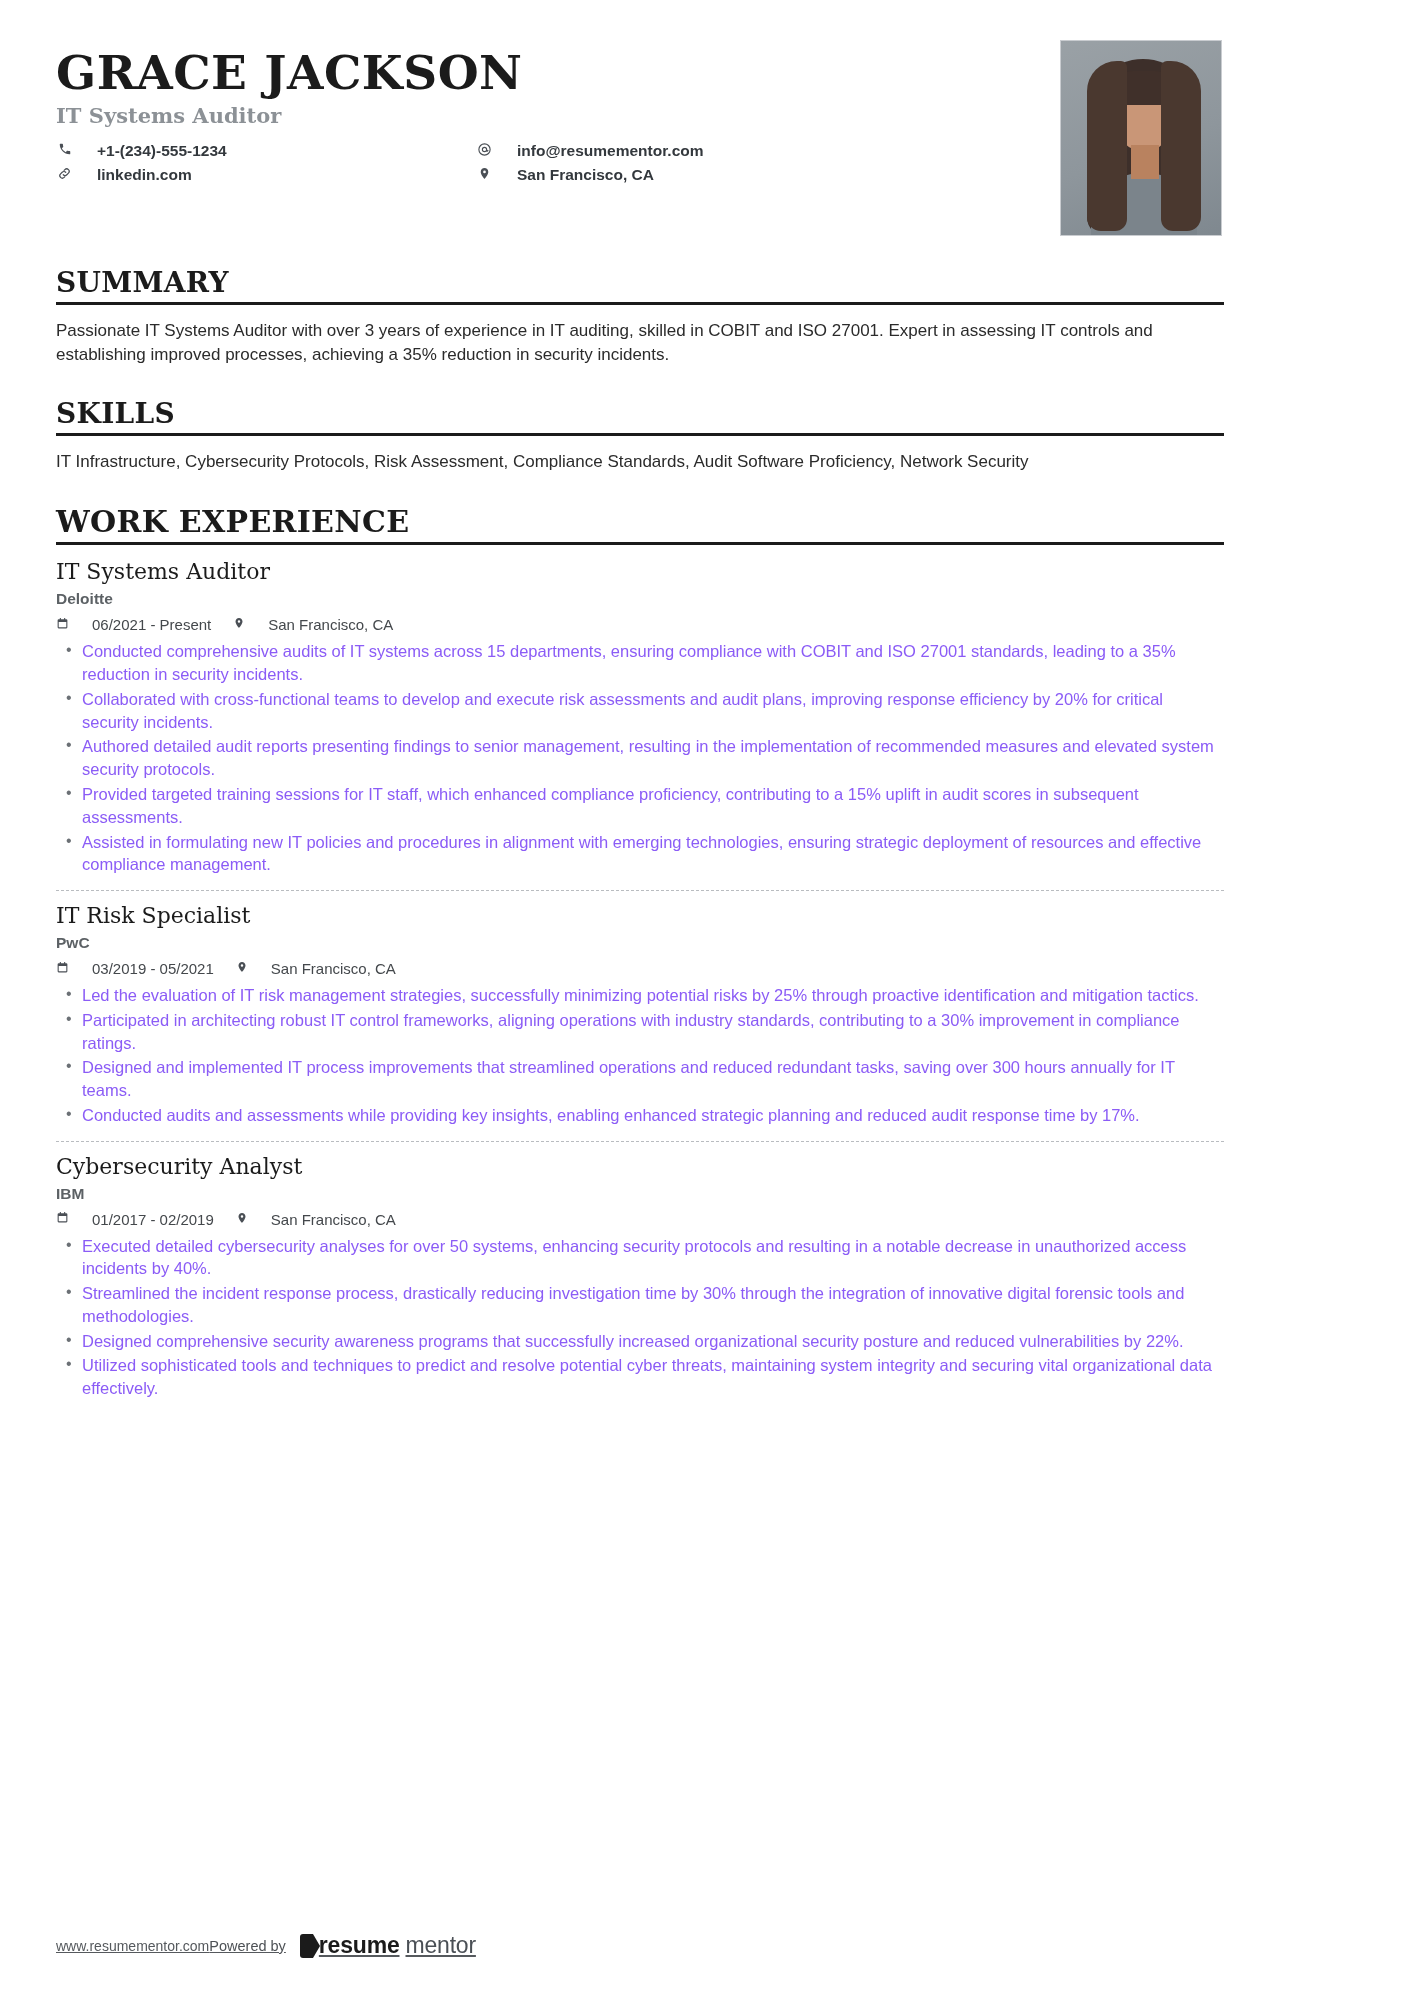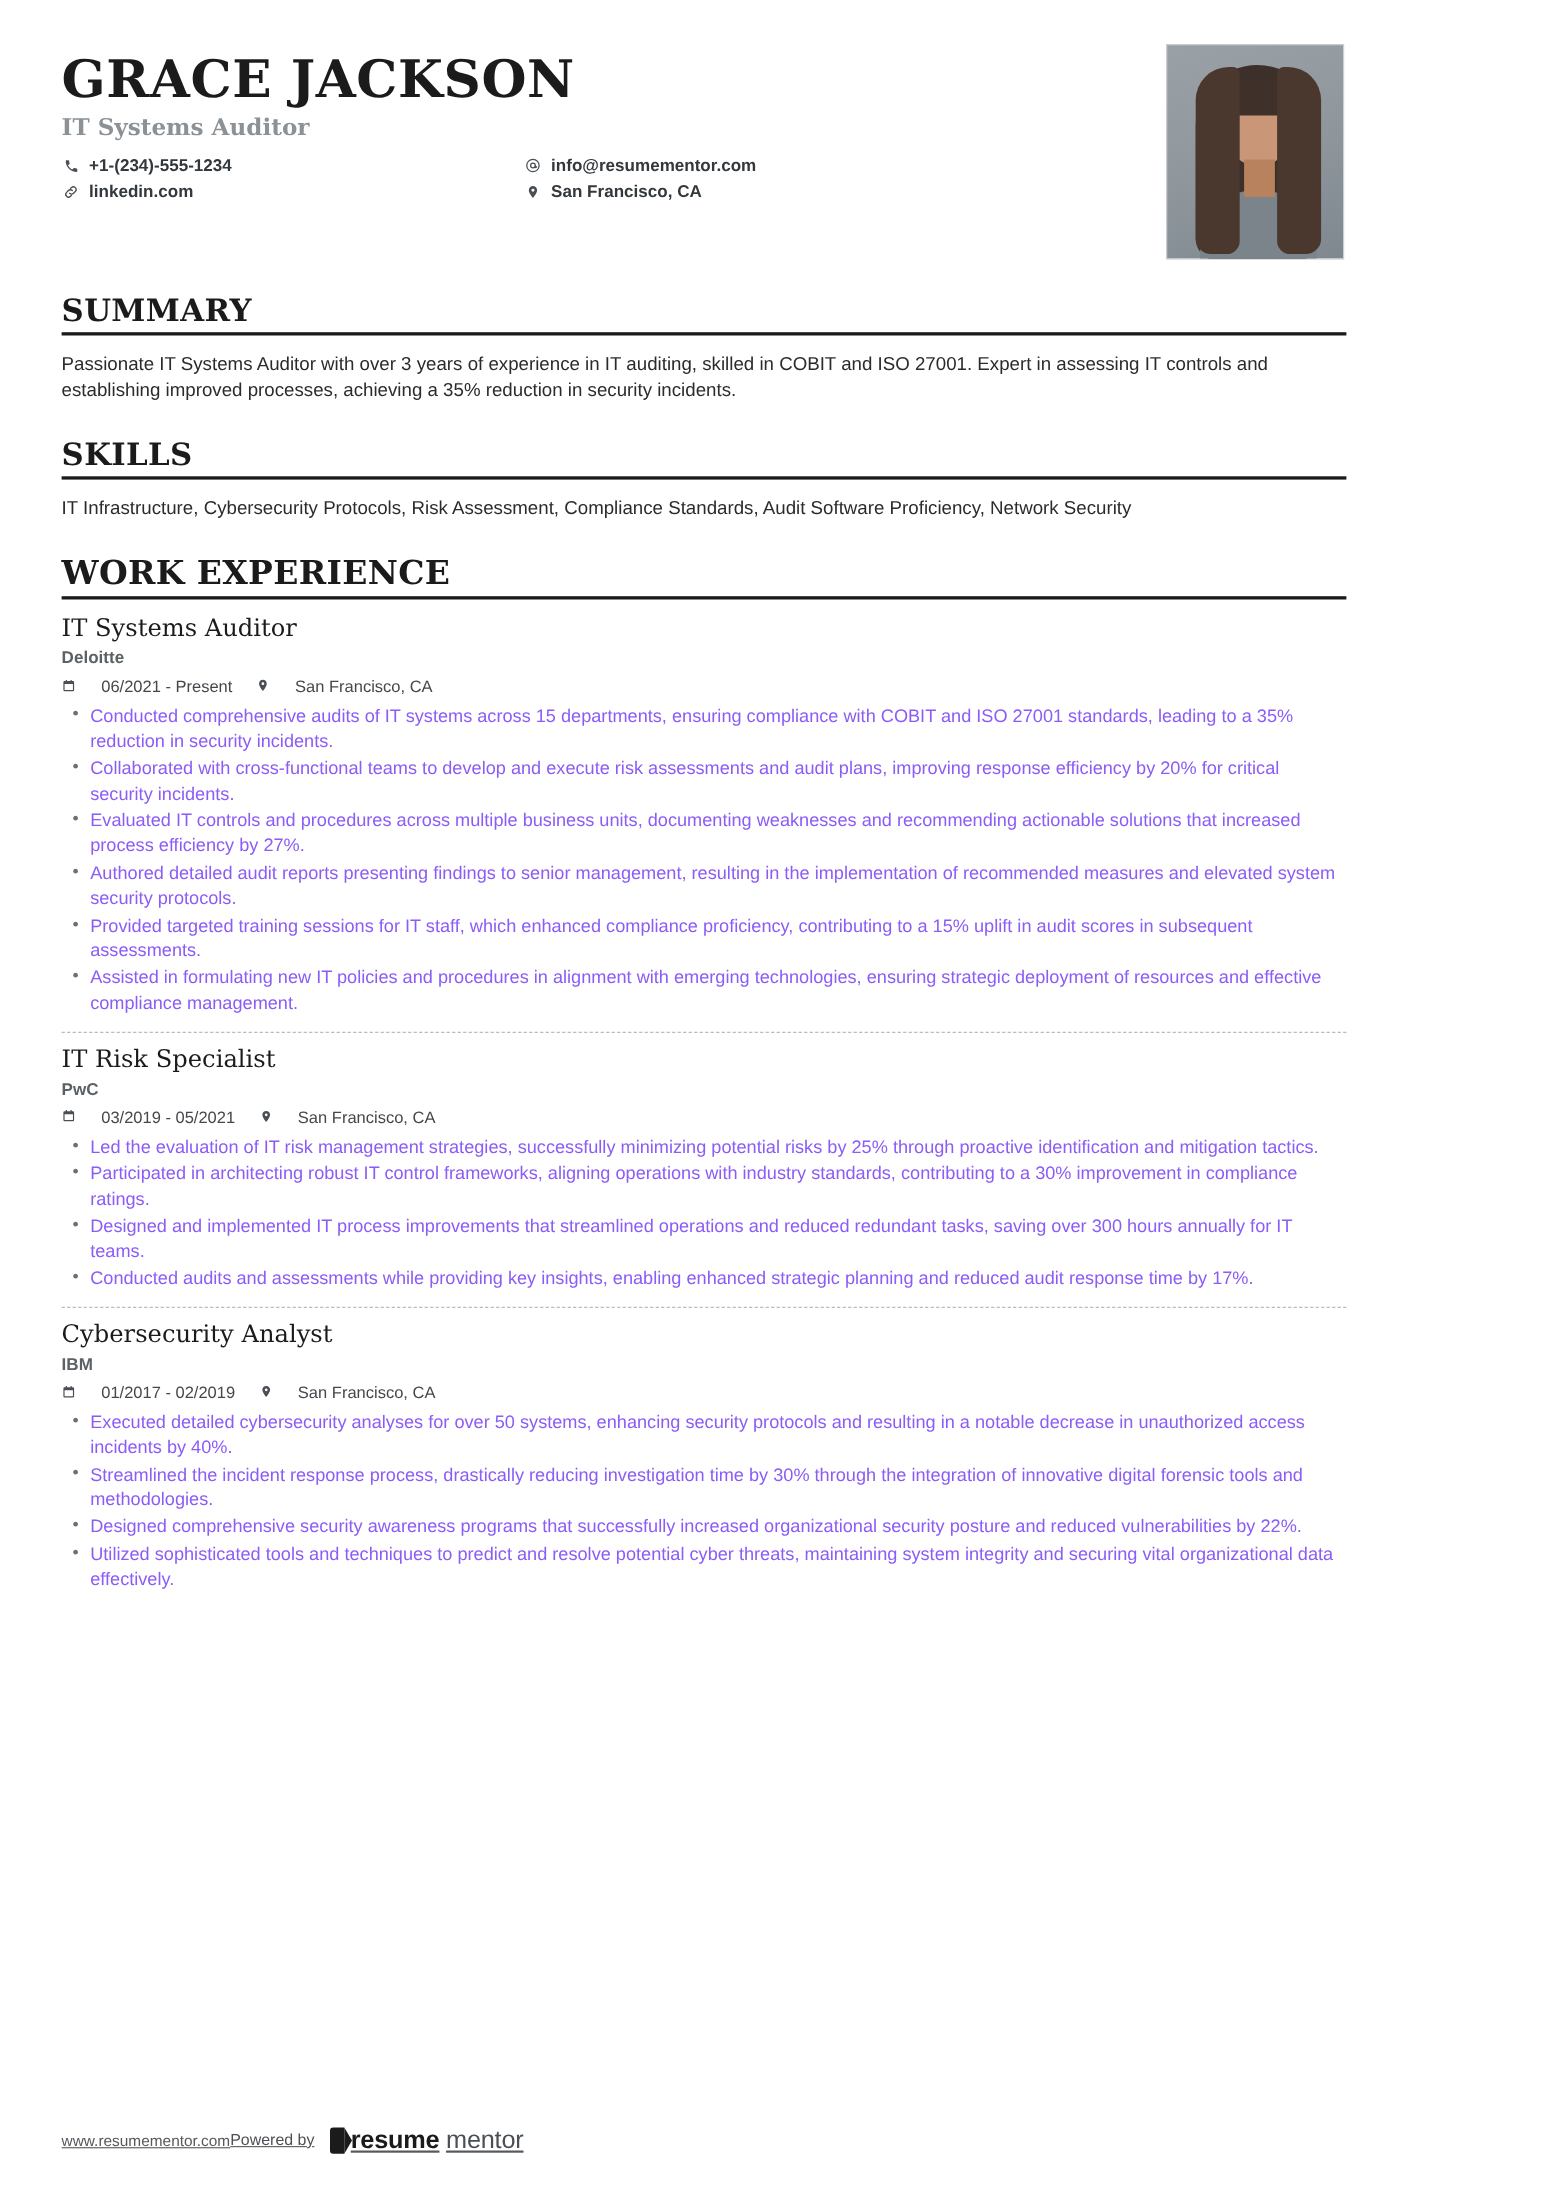--- a/index.html
+++ b/index.html
@@ -51,22 +51,22 @@
     display: grid;
     grid-template-columns: 420px auto;
     row-gap: 6px;
     column-gap: 0px;
     font-size: 15.5px;
     font-weight: bold;
     color: #33383d;
   }
   .contact-item {
     display: flex;
-    align-items: center;
-    gap: 8px;
+    align-items: flex-start;
+    gap: 24px;
     white-space: nowrap;
   }
   .contact-item .ico {
     width: 17px;
     display: inline-flex;
     justify-content: center;
     align-items: center;
     color: #4a4f55;
     font-size: 14px;
   }
@@ -340,21 +340,20 @@
             <svg width="12" height="14" viewBox="0 0 24 24" fill="#4a4f55">
                 <path d="M12 2C8.1 2 5 5.1 5 9c0 5.2 7 13 7 13s7-7.8 7-13c0-3.9-3.1-7-7-7zm0 9.5A2.5 2.5 0 1 1 12 6.5a2.5 2.5 0 0 1 0 5z"></path>
               </svg>
           </span>
           <span>San Francisco, CA</span>
         </span>
       </div>
       <ul class="bullets">
         <li>Conducted comprehensive audits of IT systems across 15 departments, ensuring compliance with COBIT and ISO 27001 standards, leading to a 35% reduction in security incidents.</li>
         <li>Collaborated with cross-functional teams to develop and execute risk assessments and audit plans, improving response efficiency by 20% for critical security incidents.</li>
-        <li>Evaluated IT controls and procedures across multiple business units, documenting weaknesses and recommending actionable solutions that increased process efficiency by 27%.</li>
         <li>Authored detailed audit reports presenting findings to senior management, resulting in the implementation of recommended measures and elevated system security protocols.</li>
         <li>Provided targeted training sessions for IT staff, which enhanced compliance proficiency, contributing to a 15% uplift in audit scores in subsequent assessments.</li>
         <li>Assisted in formulating new IT policies and procedures in alignment with emerging technologies, ensuring strategic deployment of resources and effective compliance management.</li>
       </ul>
     </div>
 
     <div class="job-sep"></div>
 
     <div class="job">
       <div class="job-role">IT Risk Specialist</div>

